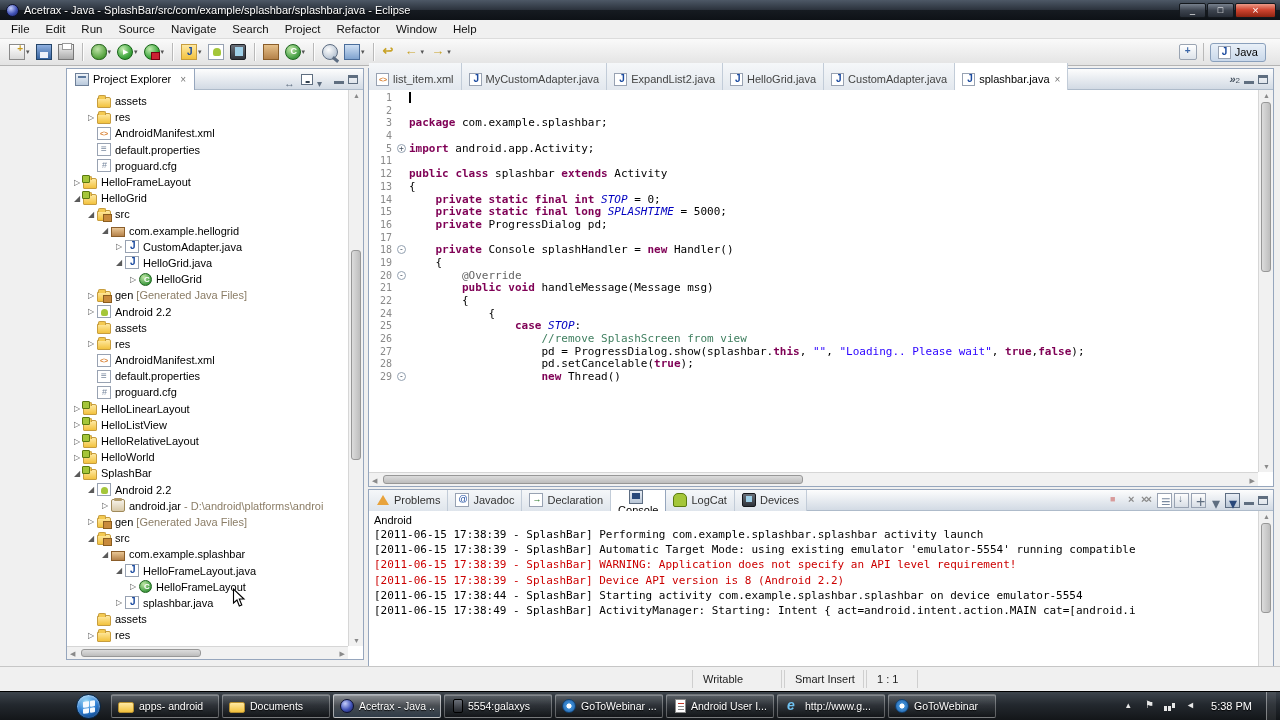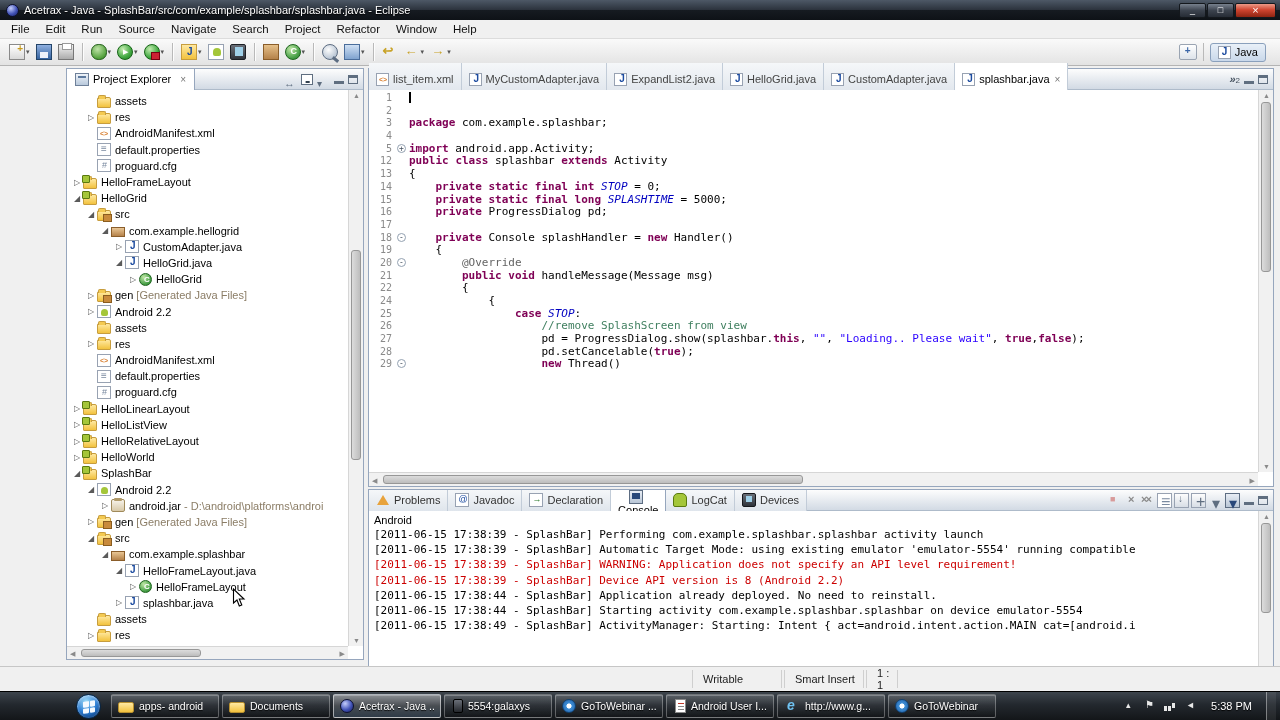--- a/index.html
+++ b/index.html
@@ -556,20 +556,21 @@
         <span class="pane-min"></span>
         <span class="pane-max"></span>
       </span>
     </div>
     <div id="editor-body">
         <div class="code-row"><span class="ln">1</span><span class="fold"></span><span class="code-text"><span class="caret"></span></span></div>
         <div class="code-row"><span class="ln">2</span><span class="fold"></span><span class="code-text"></span></div>
         <div class="code-row"><span class="ln">3</span><span class="fold"></span><span class="code-text"><span class="tk-k">package</span><span class="tk-p"> com.example.splashbar;</span></span></div>
         <div class="code-row"><span class="ln">4</span><span class="fold"></span><span class="code-text"></span></div>
         <div class="code-row"><span class="ln">5</span><span class="fold"><span class="fold-dot">+</span></span><span class="code-text"><span class="tk-k">import</span><span class="tk-p"> android.app.Activity;</span></span></div>
+        <div class="code-row"><span class="ln">11</span><span class="fold"></span><span class="code-text"></span></div>
         <div class="code-row"><span class="ln">12</span><span class="fold"></span><span class="code-text"><span class="tk-k">public</span><span class="tk-p"> </span><span class="tk-k">class</span><span class="tk-p"> splashbar </span><span class="tk-k">extends</span><span class="tk-p"> Activity</span></span></div>
         <div class="code-row"><span class="ln">13</span><span class="fold"></span><span class="code-text"><span class="tk-p">{</span></span></div>
         <div class="code-row"><span class="ln">14</span><span class="fold"></span><span class="code-text"><span class="tk-p">    </span><span class="tk-k">private</span><span class="tk-p"> </span><span class="tk-k">static</span><span class="tk-p"> </span><span class="tk-k">final</span><span class="tk-p"> </span><span class="tk-k">int</span><span class="tk-p"> </span><span class="tk-f">STOP</span><span class="tk-p"> = 0;</span></span></div>
         <div class="code-row"><span class="ln">15</span><span class="fold"></span><span class="code-text"><span class="tk-p">    </span><span class="tk-k">private</span><span class="tk-p"> </span><span class="tk-k">static</span><span class="tk-p"> </span><span class="tk-k">final</span><span class="tk-p"> </span><span class="tk-k">long</span><span class="tk-p"> </span><span class="tk-f">SPLASHTIME</span><span class="tk-p"> = 5000;</span></span></div>
         <div class="code-row"><span class="ln">16</span><span class="fold"></span><span class="code-text"><span class="tk-p">    </span><span class="tk-k">private</span><span class="tk-p"> ProgressDialog pd;</span></span></div>
         <div class="code-row"><span class="ln">17</span><span class="fold"></span><span class="code-text"></span></div>
         <div class="code-row"><span class="ln">18</span><span class="fold"><span class="fold-dot">-</span></span><span class="code-text"><span class="tk-p">    </span><span class="tk-k">private</span><span class="tk-p"> Console splashHandler = </span><span class="tk-k">new</span><span class="tk-p"> Handler()</span></span></div>
         <div class="code-row"><span class="ln">19</span><span class="fold"></span><span class="code-text"><span class="tk-p">    {</span></span></div>
         <div class="code-row"><span class="ln">20</span><span class="fold"><span class="fold-dot">-</span></span><span class="code-text"><span class="tk-p">        </span><span class="tk-a">@Override</span></span></div>
         <div class="code-row"><span class="ln">21</span><span class="fold"></span><span class="code-text"><span class="tk-p">        </span><span class="tk-k">public</span><span class="tk-p"> </span><span class="tk-k">void</span><span class="tk-p"> handleMessage(Message msg)</span></span></div>
@@ -635,41 +636,40 @@
         <span class="pane-max"></span>
       </span>
     </div>
     <div id="console-body">
       <div class="console-title">Android</div>
       <div id="console-lines">
           <div class="cline">[2011-06-15 17:38:39 - SplashBar] Performing com.example.splashbar.splashbar activity launch</div>
           <div class="cline">[2011-06-15 17:38:39 - SplashBar] Automatic Target Mode: using existing emulator 'emulator-5554' running compatible</div>
           <div class="cline err">[2011-06-15 17:38:39 - SplashBar] WARNING: Application does not specify an API level requirement!</div>
           <div class="cline err">[2011-06-15 17:38:39 - SplashBar] Device API version is 8 (Android 2.2)</div>
-          <div class="cline">[2011-06-15 17:38:44 - SplashBar] Application already deployed. No need to reinstall.</div>
           <div class="cline">[2011-06-15 17:38:44 - SplashBar] Starting activity com.example.splashbar.splashbar on device emulator-5554</div>
           <div class="cline">[2011-06-15 17:38:49 - SplashBar] ActivityManager: Starting: Intent { act=android.intent.action.MAIN cat=[android.i</div>
         </div>
     </div>
     <div class="vscroll" style="bottom:13px;">
       <span class="sb-arrow" style="top:2px;left:4px;">▲</span>
       <span class="sb-arrow" style="bottom:2px;left:4px;">▼</span>
       <span class="vthumb" style="top:12px;height:90px;"></span>
     </div>
     <div class="hscroll" style="height:13px;">
       <span class="sb-arrow" style="left:3px;top:3px;">◀</span>
       <span class="sb-arrow" style="right:3px;top:3px;">▶</span>
       <span class="hthumb" style="left:14px;width:380px;"></span>
     </div>
   </div>
 
   <div class="statusbar">
     <span class="sb-field" style="left:692px;width:90px;">Writable</span>
     <span class="sb-field" style="left:784px;width:80px;">Smart Insert</span>
-    <span class="sb-field" style="left:866px;width:32px;">1 : 1</span>
+    <span class="sb-field" style="left:866px;width:52px;">1 : 1</span>
   </div>
 
   <div class="taskbar">
     <span class="orb">
         <span class="flag">
           <i></i>
           <i></i>
           <i></i>
           <i></i>
         </span>

